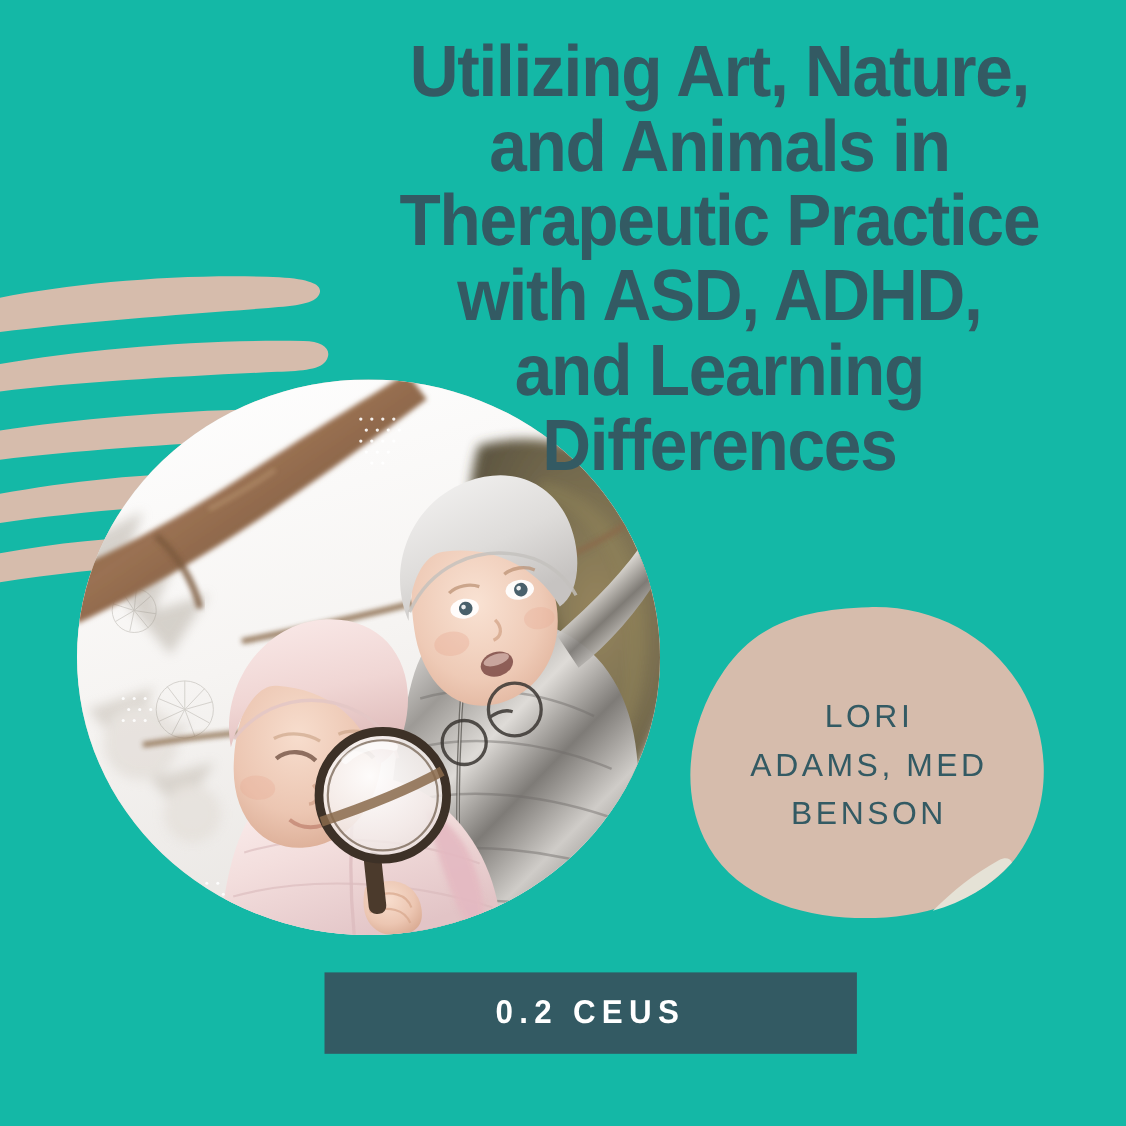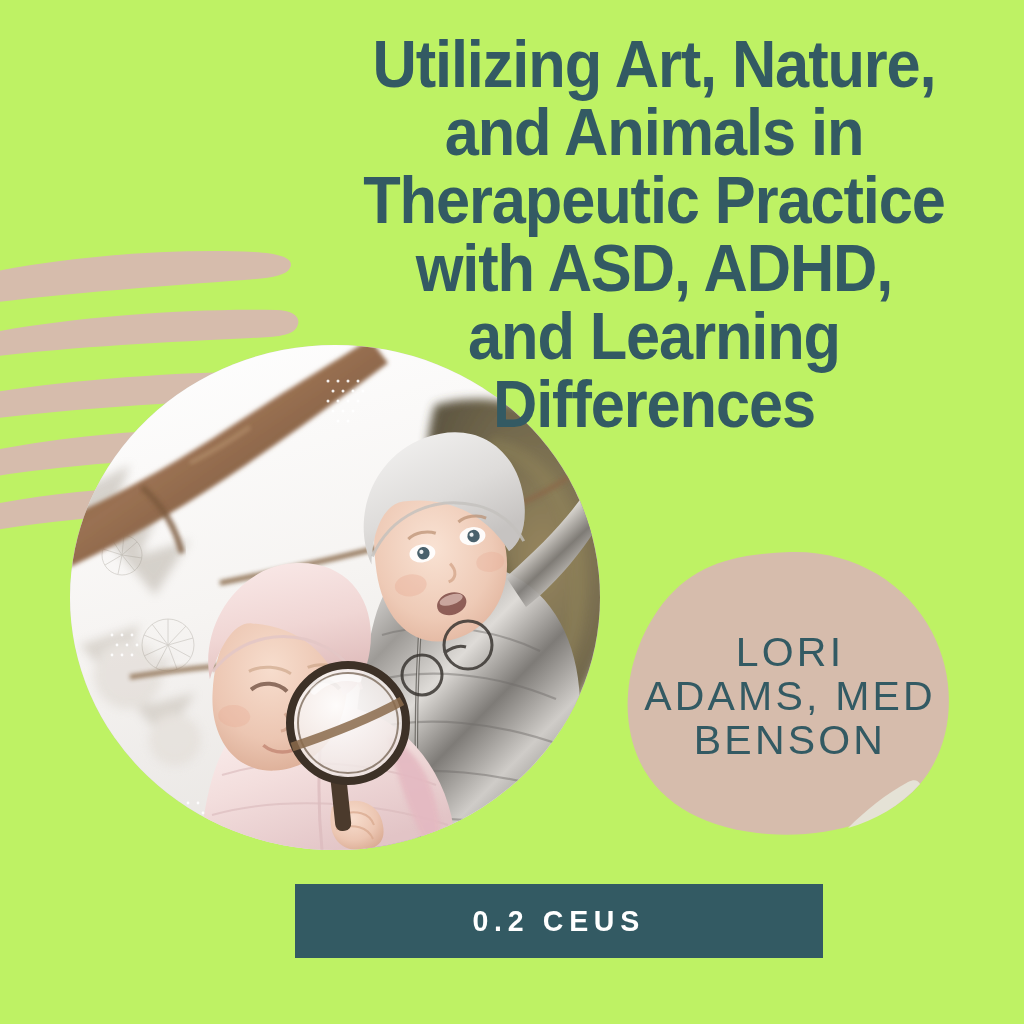--- a/index.html
+++ b/index.html
@@ -7,21 +7,21 @@
     margin: 0;
     padding: 0;
     background: #ffffff;
   }
   #poster {
     position: relative;
     width: 1024px;
     height: 1024px;
     overflow: hidden;
     font-family: "Liberation Sans", sans-serif;
-    background: #bef264;
+    background: #14b8a6;
     text-decoration: underline;
   }
 
   
   #strokes {
     position: absolute;
     left: -6px;
     top: 238px;
     width: 310px;
     height: 300px;
@@ -73,32 +73,32 @@
   #author-blob svg { display: block; width: 100%; height: 100%; }
   #author-text {
     position: absolute;
     left: 640px;
     top: 630px;
     width: 300px;
     text-align: center;
     color: #335A63;
     font-family: "Liberation Sans", sans-serif;
     font-weight: normal;
-    font-size: 41px;
+    font-size: 29px;
     line-height: 44px;
     letter-spacing: 3.2px;
   }
   #author-text span { display: block; }
 
   
   #ceus-badge {
     position: absolute;
     left: 295px;
     top: 884px;
-    width: 528px;
+    width: 484px;
     height: 74px;
     background: #335A63;
     display: flex;
     align-items: center;
     justify-content: center;
   }
   #ceus-label {
     color: #FFFFFF;
     font-family: "Liberation Sans", sans-serif;
     font-weight: bold;

